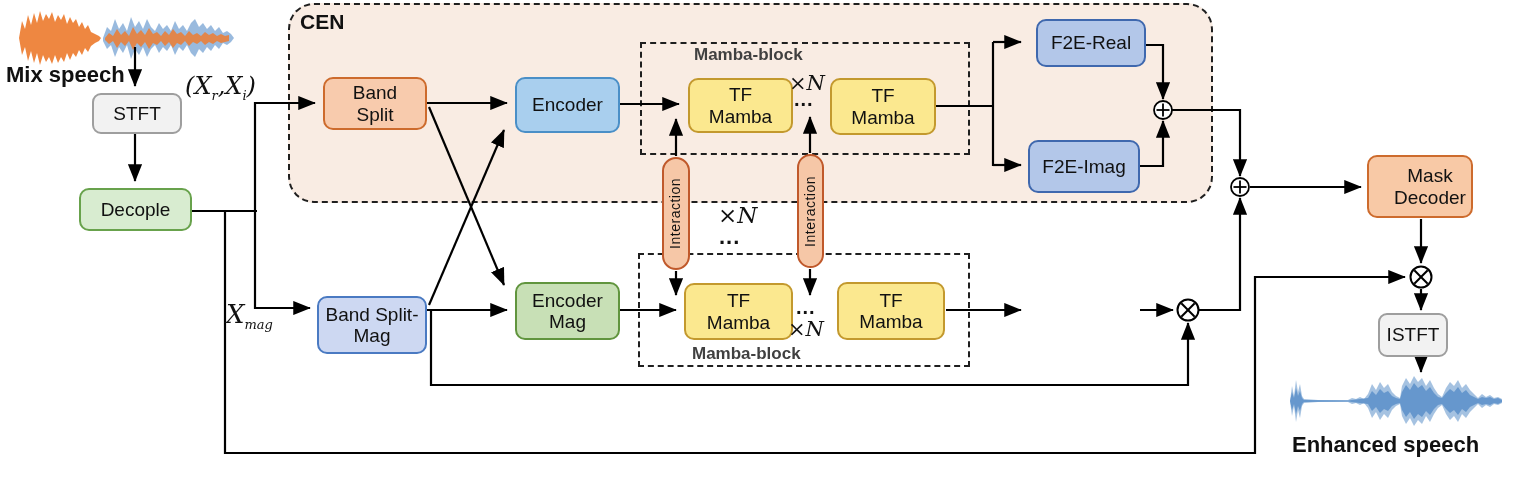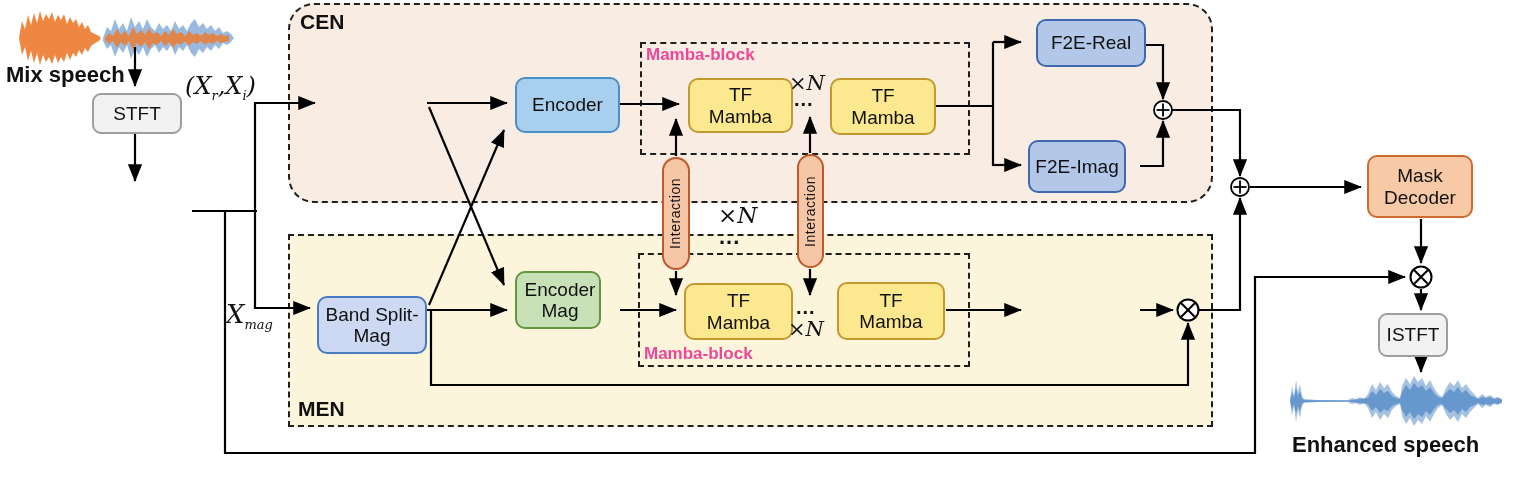--- a/index.html
+++ b/index.html
@@ -3,21 +3,21 @@
 <meta charset="utf-8">
 <style>
   html,body{margin:0;padding:0;background:#ffffff;}
   #canvas{
     position:relative;width:1515px;height:493px;background:#ffffff;overflow:hidden;
     font-family:"Liberation Sans",sans-serif;color:#111;
   }
   .region{position:absolute;border:2px dashed #1f1f1f;box-sizing:border-box;z-index:1;}
   .region-label{position:absolute;font-weight:bold;font-size:21px;color:#111;}
   .mblock{position:absolute;border:2px dashed #1f1f1f;box-sizing:border-box;z-index:2;background:transparent;}
-  .mblock-label{position:absolute;font-weight:bold;font-size:17px;color:#ec4899;white-space:nowrap;}
+  .mblock-label{position:absolute;font-weight:bold;font-size:17px;color:#404040;white-space:nowrap;margin-left:48px;}
   .box{
     position:absolute;display:flex;align-items:center;justify-content:center;text-align:center;
     border:2px solid #888;border-radius:10px;box-sizing:border-box;z-index:10;
     font-size:19px;line-height:1.12;color:#111;background:#eee;
   }
   .c-stft{background:var(--stft_fill,#f2f2f2);border-color:var(--stft_border,#9e9e9e);border-radius:9px;}
   .c-dec{background:var(--decouple_fill,#d8ecd0);border-color:var(--decouple_border,#68a24c);}
   .c-bs{background:var(--band_split_fill,#f8cbad);border-color:var(--band_split_border,#cd6b2d);}
   .c-enc{background:var(--encoder_fill,#a9cfee);border-color:var(--encoder_border,#4a8fc7);}
   .c-bsm{background:var(--band_split_mag_fill,#cdd8f2);border-color:var(--band_split_mag_border,#4a7ac2);}
@@ -37,23 +37,20 @@
   #lines{position:absolute;left:0;top:0;z-index:5;pointer-events:none;}
   .wsvg{position:absolute;z-index:3;}
 </style>
 </head>
 <body>
 
 <div id="canvas">
 
   <div class="region" style="left:288px;top:3px;width:925px;height:200px;background:var(--cen_bg,#f9ece3);border-radius:26px;">
     <span class="region-label" style="left:10px;top:5px;">CEN</span>
-  </div>
-  <div class="region" style="left:288px;top:234px;width:925px;height:193px;background:var(--men_bg,#fcf5dc);">
-    <span class="region-label" style="left:8px;bottom:4px;">MEN</span>
   </div>
 
   <div class="mblock" style="left:640px;top:42px;width:330px;height:113px;">
     <span class="mblock-label" style="left:4px;top:1px;">Mamba-block</span>
   </div>
   <div class="mblock" style="left:638px;top:253px;width:332px;height:114px;">
     <span class="mblock-label" style="left:4px;bottom:1px;">Mamba-block</span>
   </div>
 
   <svg class="wsvg" style="left:15px;top:7px;" width="222" height="62" viewBox="0 0 222 62">
@@ -131,57 +128,63 @@
       <circle cx="1421" cy="277" r="10.5"></circle>
       <line x1="1414.3" y1="270.3" x2="1427.7" y2="283.7"></line>
       <line x1="1427.7" y1="270.3" x2="1414.3" y2="283.7"></line>
     </g>
   </svg>
 
   <div class="box c-stft" style="left:92px;top:93px;width:90px;height:41px;">
     <span>STFT</span>
   </div>
 
-
+  <div class="box c-dec" style="left:79px;top:188px;width:113px;height:43px;">
+    <span>Decople</span>
+  </div>
+
+  <div class="box c-bs" style="left:323px;top:77px;width:104px;height:53px;">
+    <span style="max-width:62px;">Band Split</span>
+  </div>
 
   <div class="box c-enc" style="left:515px;top:77px;width:105px;height:56px;">
     <span>Encoder</span>
   </div>
 
   <div class="box c-bsm" style="left:317px;top:296px;width:110px;height:58px;">
     <span style="max-width:96px;">Band Split-Mag</span>
   </div>
 
-  <div class="box c-encm" style="left:515px;top:271px;width:86px;height:58px;justify-content:flex-end;">
+  <div class="box c-encm" style="left:515px;top:282px;width:105px;height:58px;">
     <span style="max-width:78px;">Encoder Mag</span>
   </div>
 
   <div class="box c-tf" style="left:688px;top:78px;width:105px;height:55px;">
     <span style="max-width:68px;">TF Mamba</span>
   </div>
   <div class="box c-tf" style="left:830px;top:78px;width:106px;height:57px;">
     <span style="max-width:68px;">TF Mamba</span>
   </div>
 
   <div class="box c-tf" style="left:684px;top:283px;width:109px;height:57px;">
     <span style="max-width:68px;">TF Mamba</span>
   </div>
   <div class="box c-tf" style="left:837px;top:282px;width:108px;height:58px;">
     <span style="max-width:68px;">TF Mamba</span>
   </div>
 
   <div class="box c-f2e" style="left:1028px;top:19px;width:110px;height:48px;margin-left:8px;">
     <span>F2E-Real</span>
   </div>
-  <div class="box c-f2e" style="left:1028px;top:140px;width:98px;height:53px;">
+  <div class="box c-f2e" style="left:1028px;top:140px;width:112px;height:53px;">
     <span>F2E-Imag</span>
   </div>
 
 
-  <div class="box c-md" style="left:1367px;top:155px;width:106px;height:63px;">
+  <div class="box c-md" style="left:1367px;top:155px;width:106px;height:63px;justify-content:flex-end;">
     <span style="max-width:82px;">Mask Decoder</span>
   </div>
 
   <div class="box c-stft" style="left:1378px;top:313px;width:70px;height:44px;">
     <span>ISTFT</span>
   </div>
 
   <div class="box c-int" style="left:662px;top:157px;width:28px;height:113px;">
     <span class="vtext">Interaction</span>
   </div>

